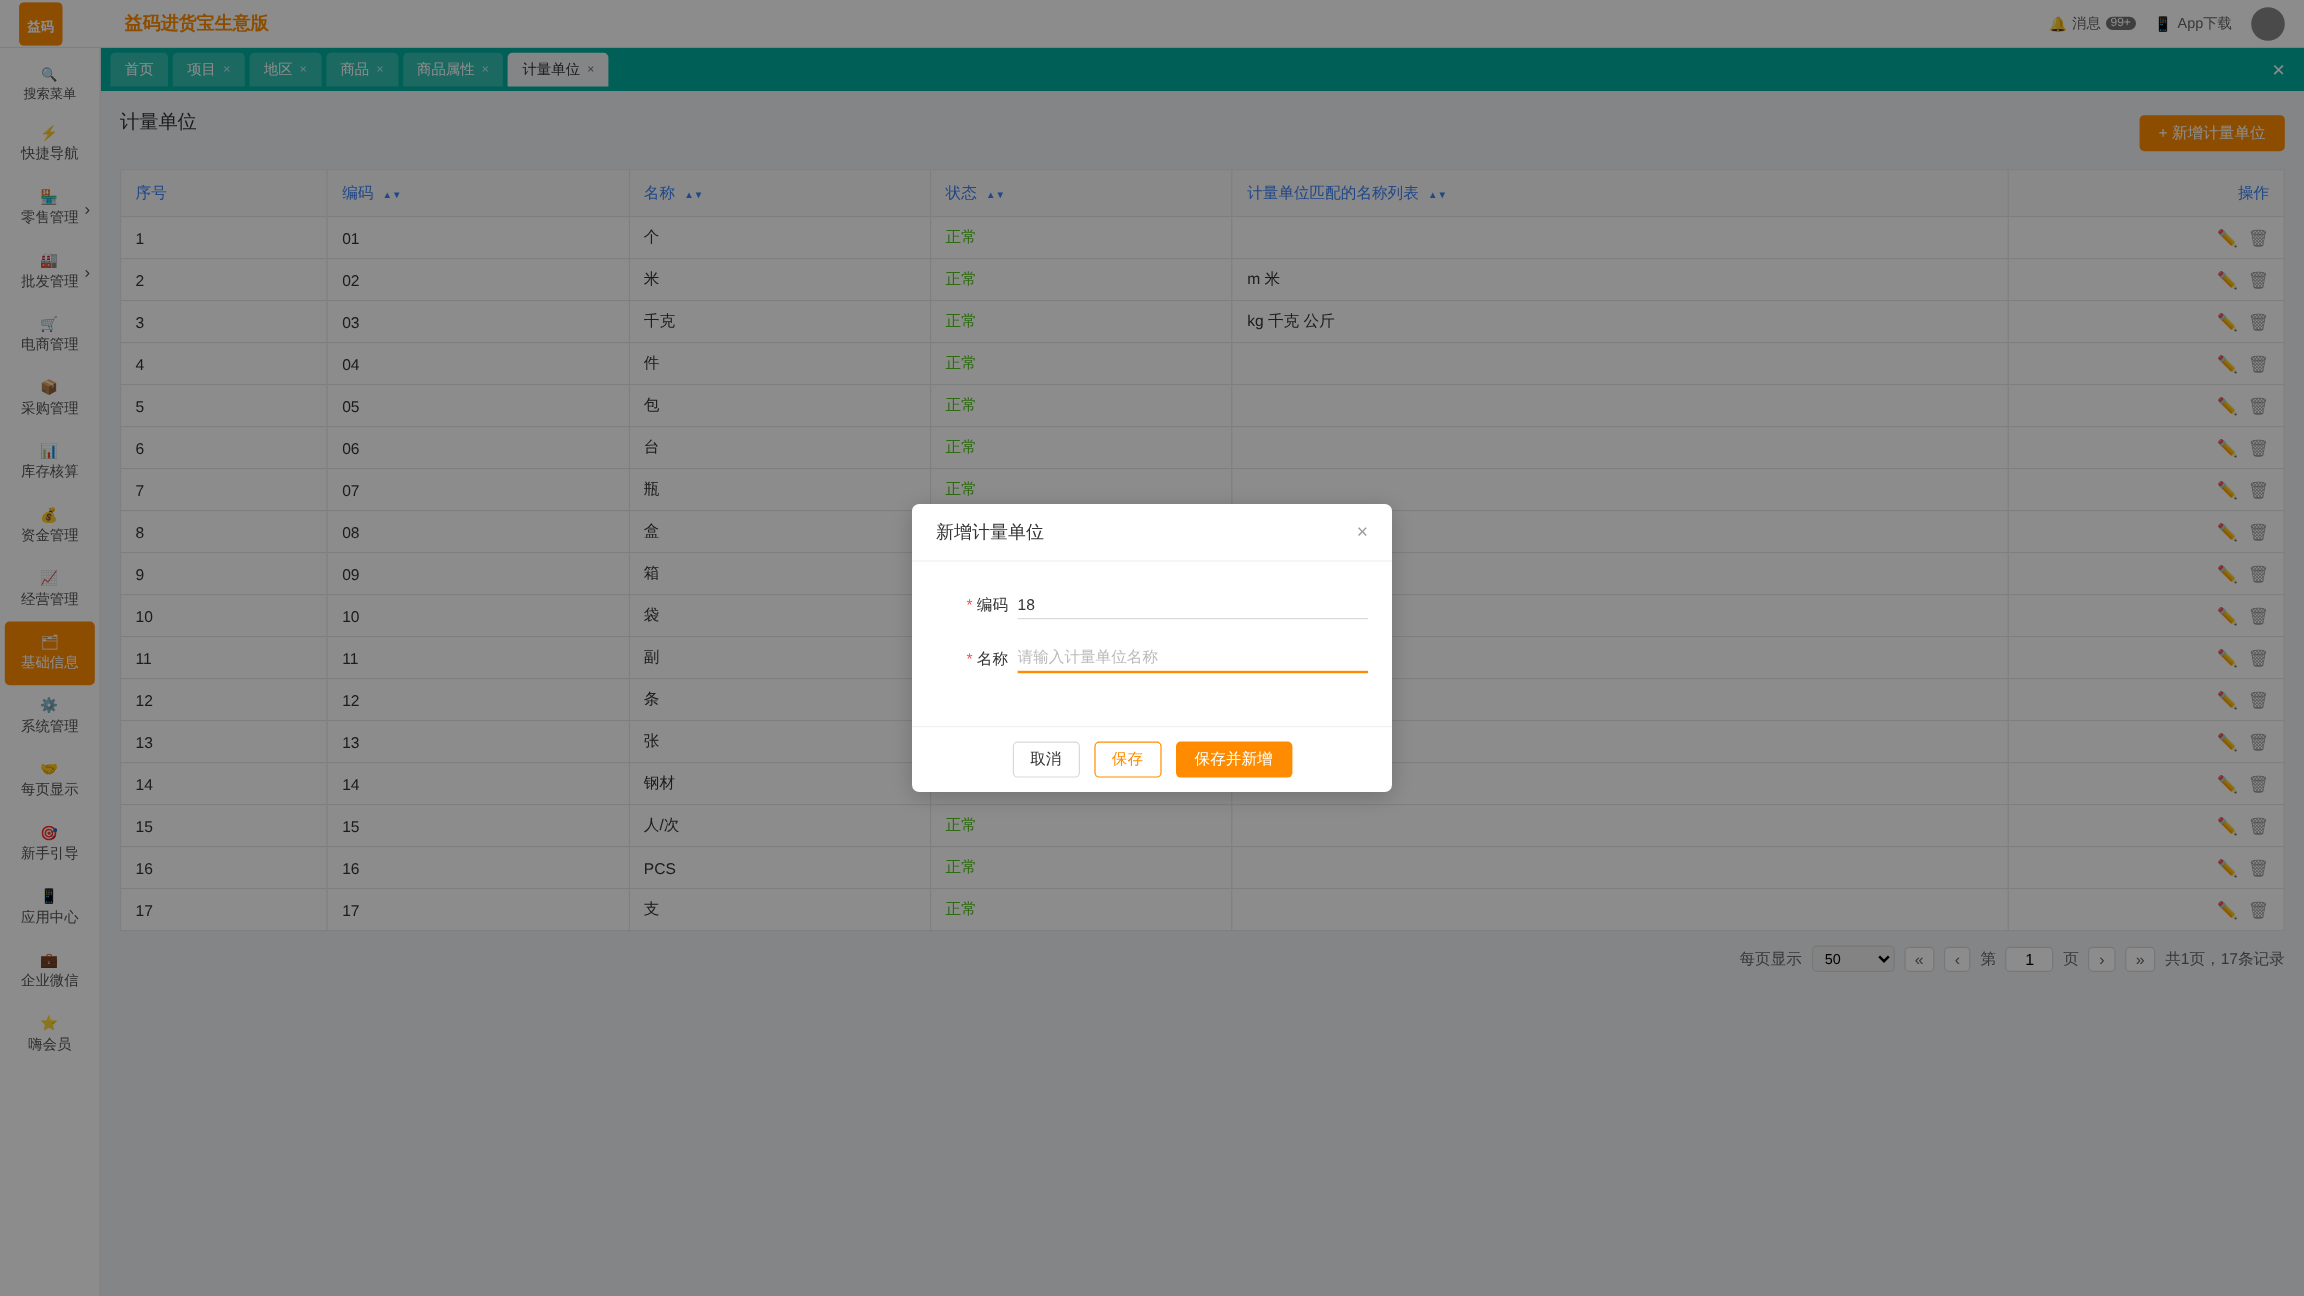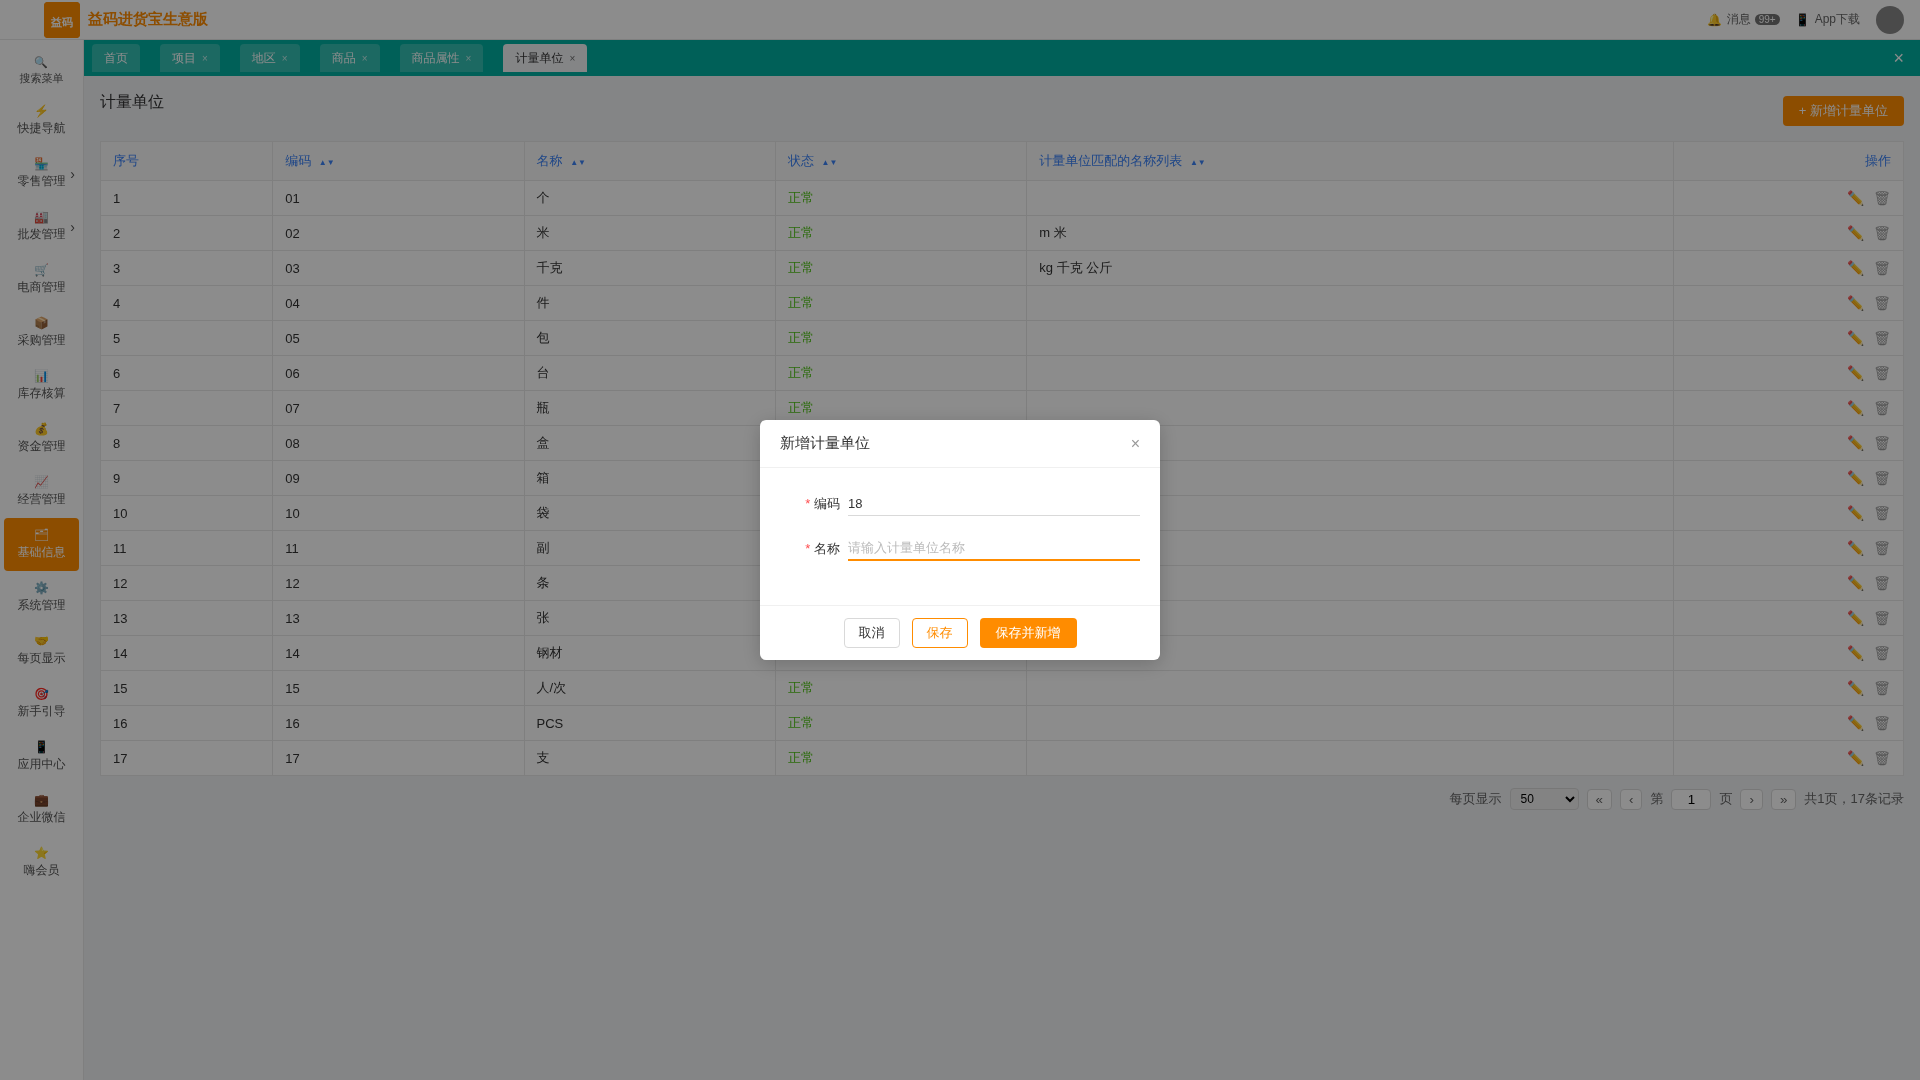--- a/index.html
+++ b/index.html
@@ -9,21 +9,21 @@
     .top-header {
       height: 40px;
       background: #fff;
       border-bottom: 1px solid #e8e8e8;
       display: flex;
       align-items: center;
       padding: 0 16px;
       justify-content: space-between;
     }
     .logo-area { display: flex; align-items: center; gap: 8px; }
-    .logo-icon { width: 36px; height: 36px; background: #ff8c00; border-radius: 4px; display: flex; align-items: center; justify-content: center; color: #fff; font-weight: bold; font-size: 12px; margin-left: 28px; }
+    .logo-icon { width: 36px; height: 36px; background: #ff8c00; border-radius: 4px; display: flex; align-items: center; justify-content: center; color: #fff; font-weight: bold; font-size: 12px; }
     .logo-text { color: #333; font-size: 14px; font-weight: bold; }
     .header-right { display: flex; align-items: center; gap: 16px; }
     .header-btn { color: #666; font-size: 12px; cursor: pointer; display: flex; align-items: center; gap: 4px; }
     .notification-badge { background: #737373; color: #fff; border-radius: 10px; padding: 0 4px; font-size: 10px; }
     .avatar { width: 28px; height: 28px; background: #666; border-radius: 50%; }
 
     
     .main-layout { display: flex; flex: 1; overflow: hidden; }
 
     
@@ -68,21 +68,21 @@
       border-radius: 4px 4px 0 0;
       font-size: 12px;
       cursor: pointer;
       display: flex;
       align-items: center;
       gap: 6px;
       height: 28px;
     }
     .tab.active { background: #f0f2f5; color: #333; }
     .tab .close-x { font-size: 10px; opacity: 0.7; }
-    .tab-bar-inner { display: flex; align-items: center; gap: 20px; flex: 1; position: relative; text-align: right; }
+    .tab-bar-inner { display: flex; align-items: center; gap: 4px; flex: 1; position: relative; text-align: right; }
 
     
     .page-content { flex: 1; padding: 16px; overflow: auto; background: #f0f2f5; }
     .page-title { font-size: 16px; color: #333; margin-bottom: 16px; font-weight: normal; }
     .btn-primary {
       background: #ff8c00;
       color: #fff;
       border: none;
       padding: 6px 16px;
       border-radius: 4px;
@@ -203,21 +203,21 @@
 <body>
 
 <div class="top-header">
   <div class="logo-area">
     <div class="logo-icon">
       <svg width="36" height="36" viewBox="0 0 36 36">
         <rect width="36" height="36" rx="4" fill="#ff8c00"></rect>
         <text x="18" y="24" text-anchor="middle" fill="white" font-size="11" font-family="Microsoft YaHei">益码</text>
       </svg>
     </div>
-    <span class="logo-text" style="color:#ff8c00; font-size:15px;">益码进货宝生意版</span>
+    <span class="logo-text" style="color:#ff8c00; font-size:15px;margin-left:44px;">益码进货宝生意版</span>
   </div>
   <div class="header-right">
     <div class="header-btn">
       <span>🔔</span>
       <span>消息</span>
       <span class="notification-badge">99+</span>
     </div>
     <div class="header-btn">
       <span>📱</span>
       <span>App下载</span>

